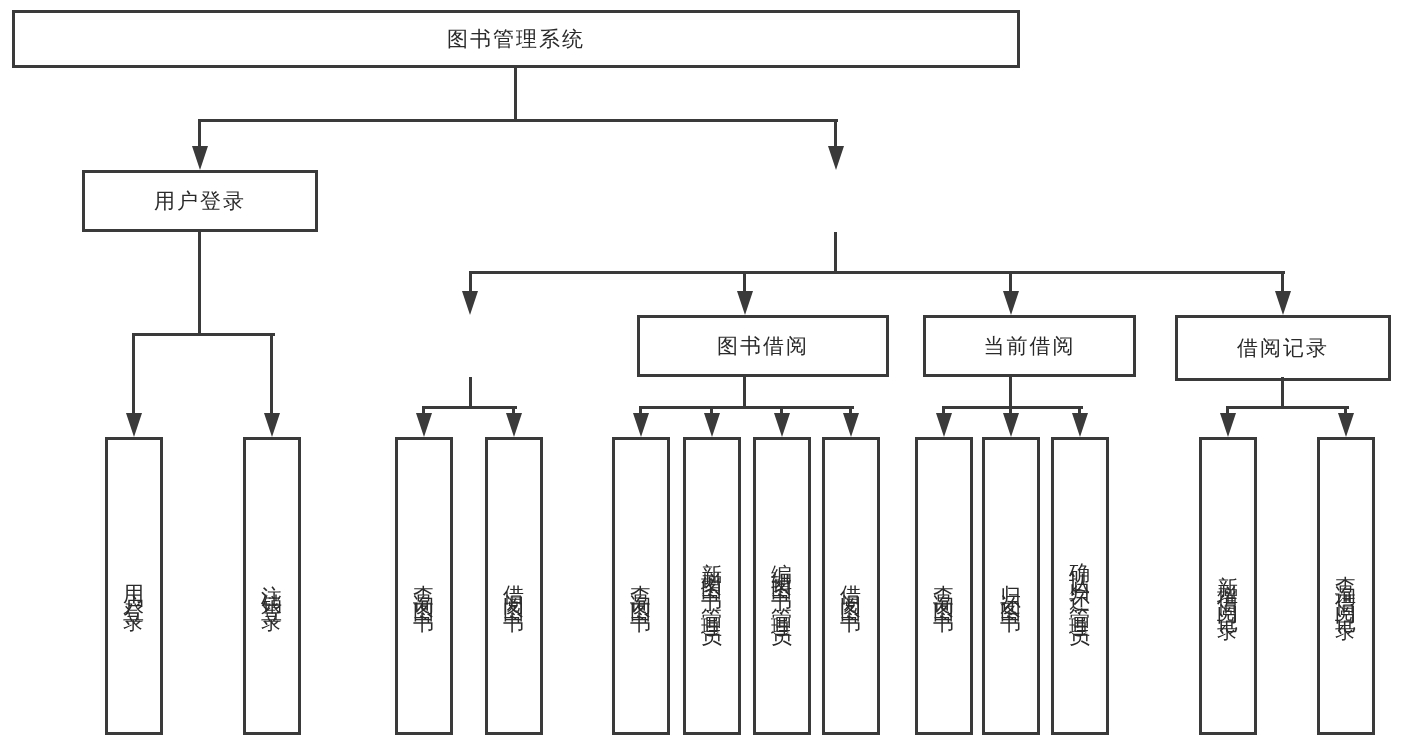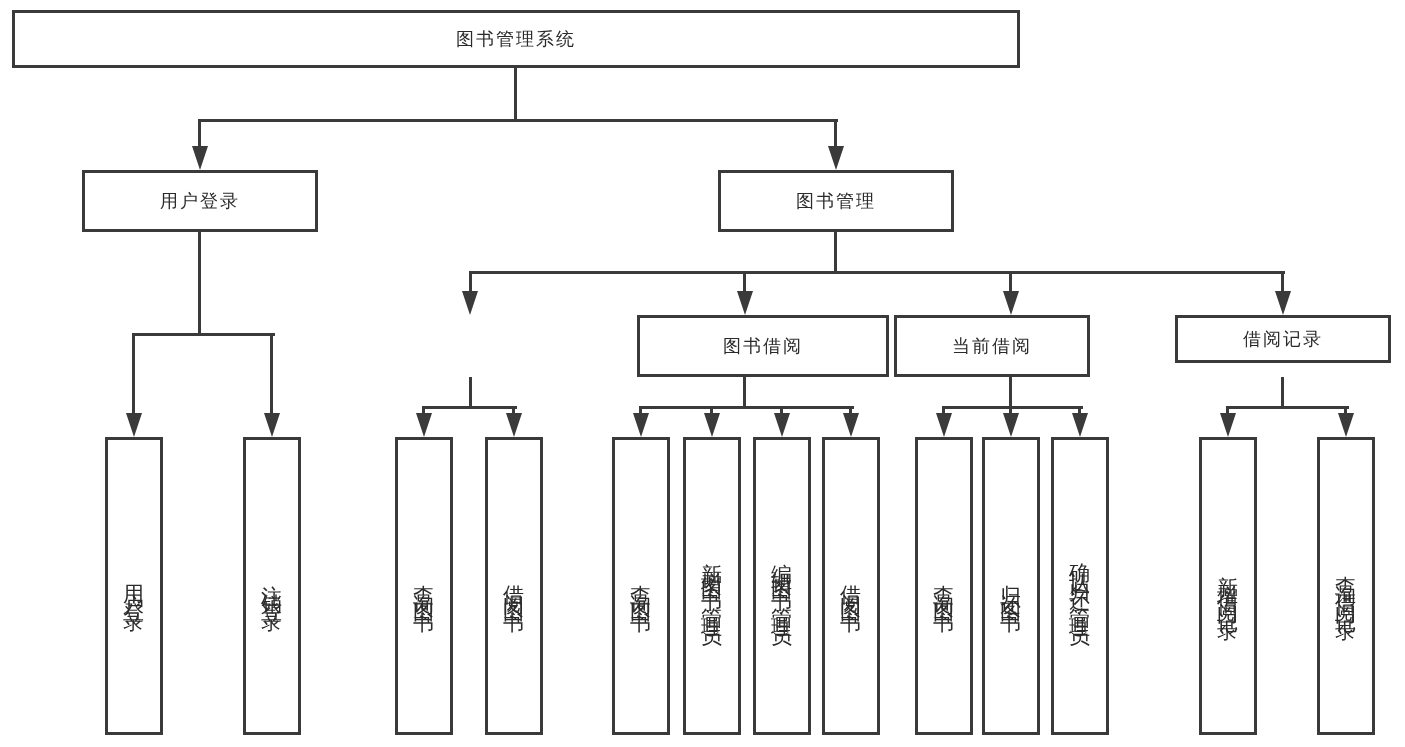--- a/index.html
+++ b/index.html
@@ -5,21 +5,21 @@
   * { margin:0; padding:0; box-sizing:border-box; }
   html,body { background:#ffffff; }
   body { font-family:"Liberation Sans","DejaVu Sans",sans-serif; }
   .canvas {
     position:relative; width:1405px; height:747px; background:#ffffff;
     overflow:hidden; color:#2a2a2a;
   }
   .node {
     position:absolute; background:#ffffff; border:3px solid #3a3a3a;
     display:flex; align-items:center; justify-content:center;
-    font-size:18px; letter-spacing:2px; color:#2a2a2a;
+    font-size:21px; letter-spacing:2px; color:#2a2a2a;
   }
   .leaf {
     position:absolute; width:58px; height:298px; background:#ffffff;
     border:3px solid #3a3a3a; display:flex; align-items:center; justify-content:center;
   }
   .vtxt {
     writing-mode:vertical-rl; text-orientation:mixed;
     font-size:21px; line-height:1; letter-spacing:9px; color:#2a2a2a;
     white-space:nowrap;
   }
@@ -49,23 +49,20 @@
   <i class="vl" style="left:514px;top:68px;height:53px"></i>
   <i class="hl" style="left:198px;top:119px;width:640px"></i>
   <i class="vl" style="left:198px;top:119px;height:28px"></i>
   <i class="arr" style="left:200px;top:146px"></i>
   <i class="vl" style="left:834px;top:119px;height:28px"></i>
   <i class="arr" style="left:836px;top:146px"></i>
 
   <div class="node" style="left:82px;top:170px;width:236px;height:62px">
     <span>用户登录</span>
   </div>
-  <div class="node" style="left:718px;top:170px;width:236px;height:62px">
-    <span>图书管理</span>
-  </div>
 
   <i class="vl" style="left:198px;top:232px;height:104px"></i>
   <i class="hl" style="left:132px;top:333px;width:143px"></i>
   <i class="vl" style="left:132px;top:333px;height:82px"></i>
   <i class="arr" style="left:134px;top:413px"></i>
   <i class="vl" style="left:270px;top:333px;height:82px"></i>
   <i class="arr" style="left:272px;top:413px"></i>
 
   <i class="vl" style="left:834px;top:232px;height:42px"></i>
   <i class="hl" style="left:469px;top:271px;width:816px"></i>
@@ -74,24 +71,24 @@
   <i class="vl" style="left:743px;top:271px;height:22px"></i>
   <i class="arr" style="left:745px;top:291px"></i>
   <i class="vl" style="left:1009px;top:271px;height:22px"></i>
   <i class="arr" style="left:1011px;top:291px"></i>
   <i class="vl" style="left:1281px;top:271px;height:22px"></i>
   <i class="arr" style="left:1283px;top:291px"></i>
 
   <div class="node" style="left:637px;top:315px;width:252px;height:62px">
     <span>图书借阅</span>
   </div>
-  <div class="node" style="left:894px;top:315px;width:196px;height:62px">
+  <div class="node" style="left:923px;top:315px;width:213px;height:62px">
     <span>当前借阅</span>
   </div>
-  <div class="node" style="left:1175px;top:315px;width:216px;height:48px">
+  <div class="node" style="left:1175px;top:315px;width:216px;height:66px">
     <span>借阅记录</span>
   </div>
 
   <i class="vl" style="left:469px;top:377px;height:32px"></i>
   <i class="hl" style="left:422px;top:406px;width:95px"></i>
   <i class="vl" style="left:422px;top:406px;height:9px"></i>
   <i class="arr" style="left:424px;top:413px"></i>
   <i class="vl" style="left:512px;top:406px;height:9px"></i>
   <i class="arr" style="left:514px;top:413px"></i>
 

